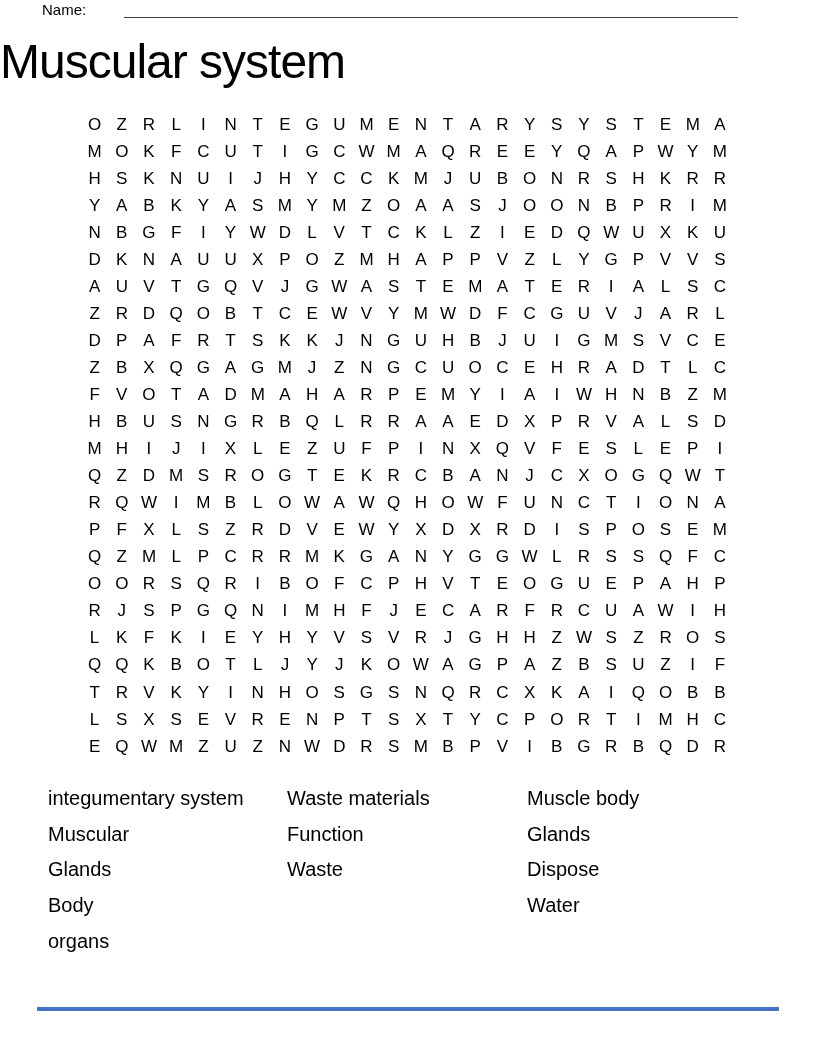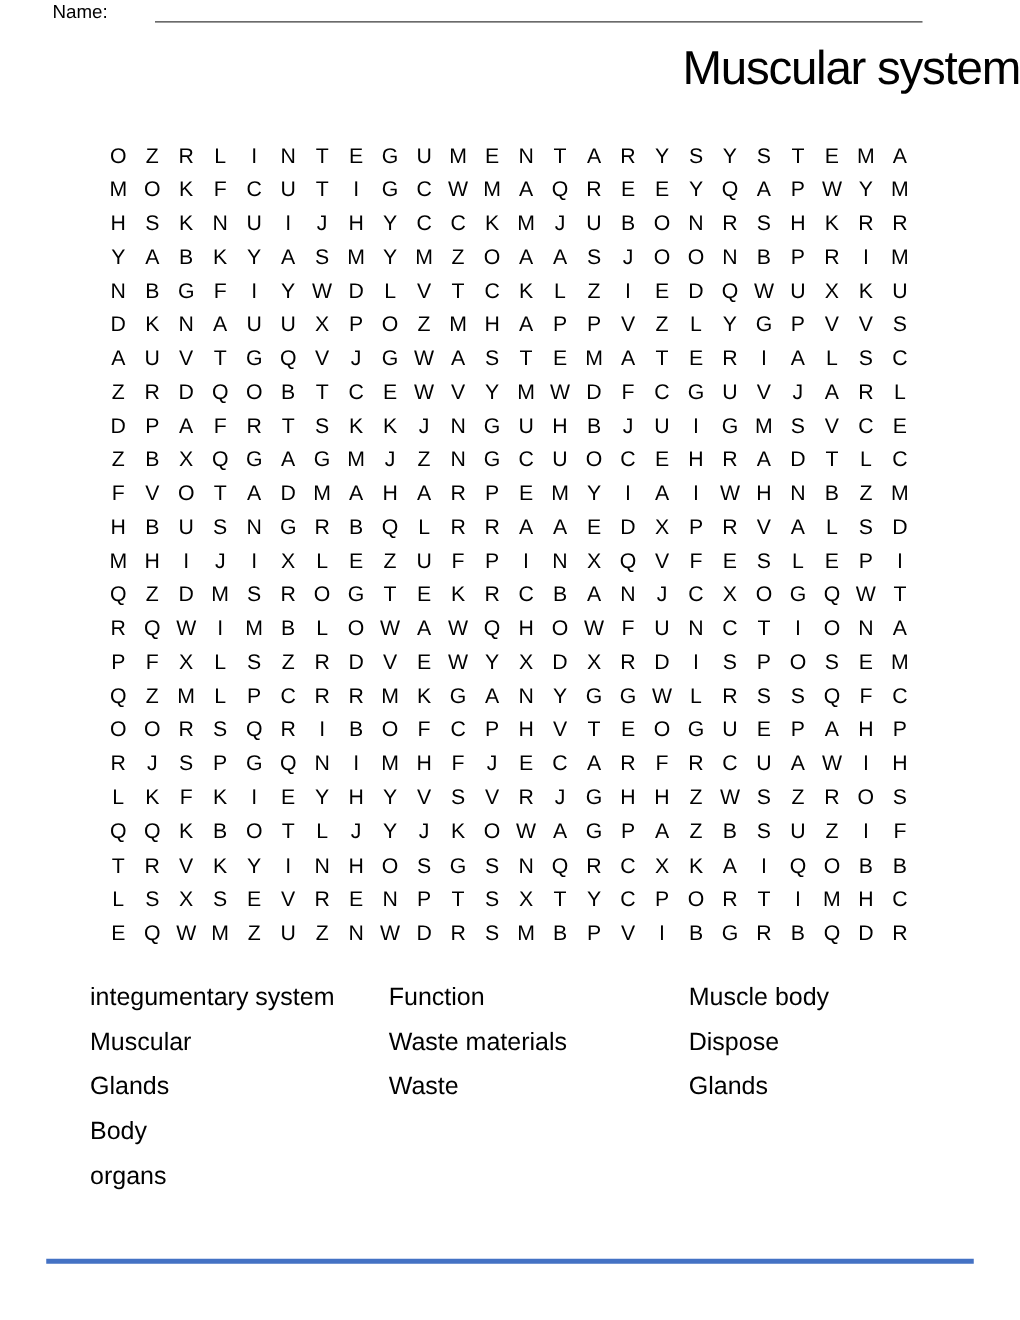--- a/index.html
+++ b/index.html
@@ -29,22 +29,22 @@
     flex: 1;
     margin-left: 6px;
     height: 15px;
     border-bottom: 1px solid #3b3b3b;
   }
   .title {
     position: absolute;
     top: 34px; left: 0;
     width: 816px;
     margin: 0;
-    text-align: right;
-    font-size: 38px;
+    text-align: left;
+    font-size: 48px;
     font-weight: 500;
     letter-spacing: -1px;
     color: #000;
   }
   .grid {
     position: absolute;
     left: 81px; top: 111px;
     display: grid;
     grid-template-columns: repeat(24, 27.2px);
     grid-auto-rows: 27.05px;
@@ -65,21 +65,20 @@
   }
   .word-col { display: block; }
   .word-col-1 { width: 239px; }
   .word-col-2 { width: 240px; }
   .word-col-3 { width: 200px; }
   .word {
     font-size: 20px;
     line-height: 35.7px;
     white-space: nowrap;
     color: #000;
-    margin-left: 24px;
   }
   .footer-divider {
     position: absolute;
     left: 37px; top: 1007px;
     width: 742px; height: 4px;
     background: #4472c4;
   }
 </style>
 </head>
 <body>
@@ -672,24 +671,25 @@
 
 <div class="words">
   <div class="word-col word-col-1">
       <div class="word">integumentary system</div>
       <div class="word">Muscular</div>
       <div class="word">Glands</div>
       <div class="word">Body</div>
       <div class="word">organs</div>
     </div>
   <div class="word-col word-col-2">
+      <div class="word">Waste materials</div>
       <div class="word">Function</div>
-      <div class="word">Waste materials</div>
       <div class="word">Waste</div>
     </div>
   <div class="word-col word-col-3">
       <div class="word">Muscle body</div>
+      <div class="word">Glands</div>
       <div class="word">Dispose</div>
-      <div class="word">Glands</div>
+      <div class="word">Water</div>
     </div>
 </div>
 
 <div class="footer-divider" style="background: rgb(68, 114, 196);"></div>
 
 </body></html>

